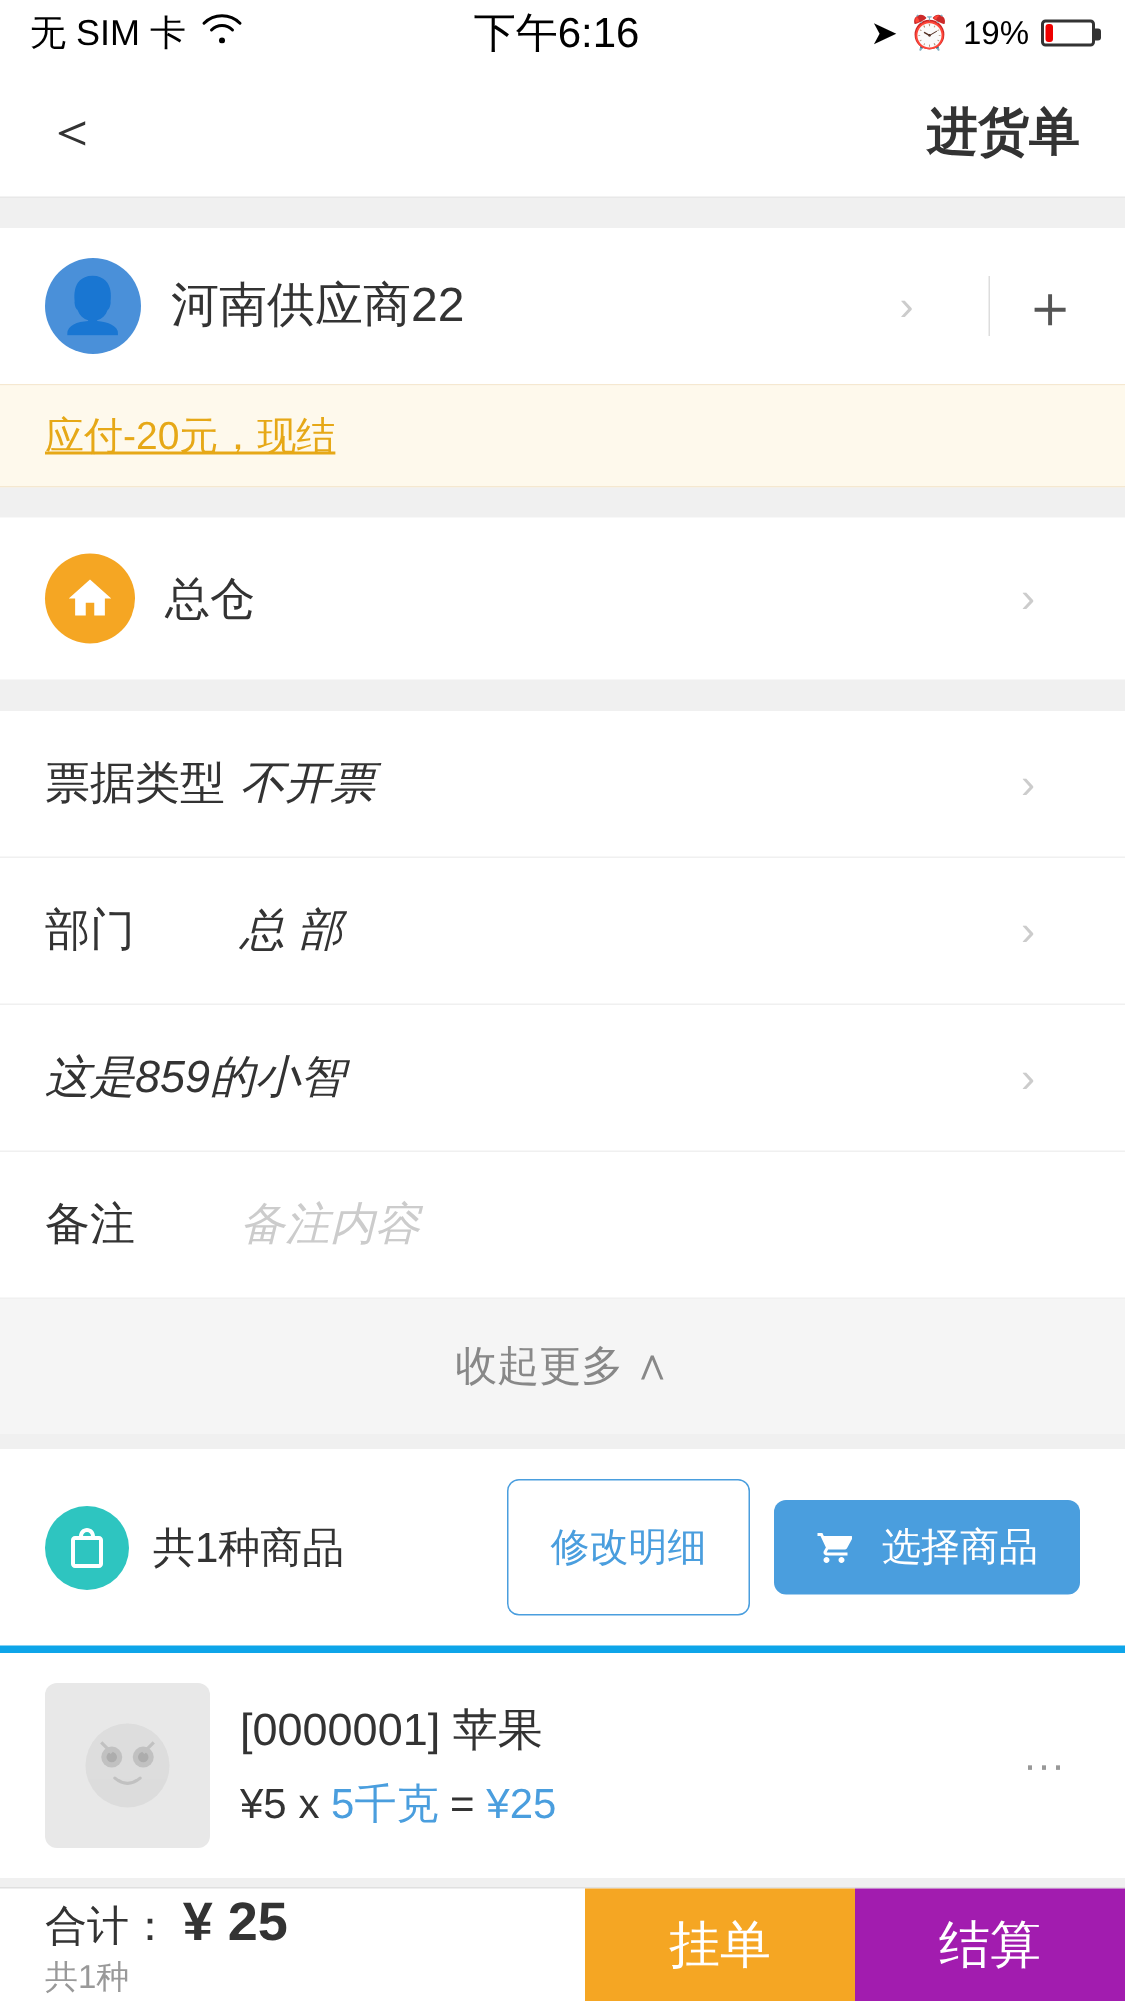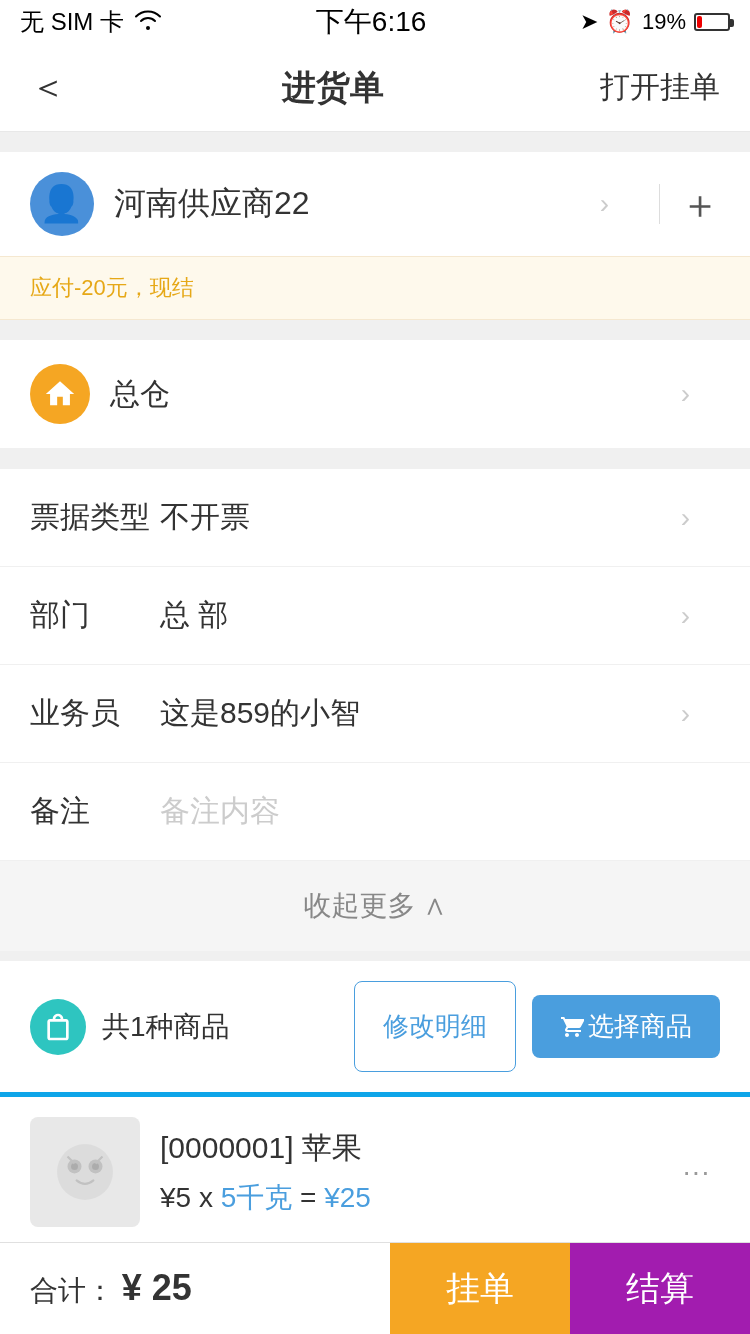--- a/index.html
+++ b/index.html
@@ -108,23 +108,24 @@
       width: 1px;
       height: 40px;
       background: #ddd;
       margin: 0 20px;
     }
 
     
     .notice-banner {
       background: #fef9ec;
       padding: 16px 30px;
-      font-size: 22px;
+      font-size: 26px;
       color: #e6a817;
       border-bottom: 1px solid #f5e8d0;
+      text-decoration: underline;
     }
 
     
     .row-item {
       display: flex;
       align-items: center;
       padding: 24px 30px;
       background: #fff;
       border-bottom: 1px solid #f0f0f0;
     }
@@ -161,20 +162,21 @@
     .form-label {
       width: 130px;
       font-size: 30px;
       color: #333;
       flex-shrink: 0;
     }
     .form-value {
       flex: 1;
       font-size: 30px;
       color: #333;
+      font-style: italic;
     }
     .form-value.placeholder {
       color: #ccc;
     }
 
     
     .collapse-row {
       display: flex;
       align-items: center;
       justify-content: center;
@@ -223,21 +225,21 @@
     .btn-primary {
       background: #4a9ede;
       color: #fff;
       border: none;
       border-radius: 8px;
       padding: 14px 28px;
       font-size: 26px;
       cursor: pointer;
       display: flex;
       align-items: center;
-      gap: 4px;
+      gap: 20px;
     }
 
     
     .product-item {
       background: #fff;
       display: flex;
       align-items: center;
       padding: 20px 30px;
       border-top: 5px solid #0ea5e9;
     }
@@ -277,21 +279,21 @@
       font-size: 28px;
       color: #999;
       padding: 0 10px;
     }
 
     
     .bottom-bar {
       position: fixed;
       bottom: 0;
       width: 750px;
-      height: 92px;
+      height: 76px;
       display: flex;
       align-items: center;
       background: #fff;
       border-top: 1px solid #e0e0e0;
     }
     .total-section {
       flex: 1;
       padding: 0 30px;
     }
     .total-amount {
@@ -353,21 +355,20 @@
     <span style="display:inline-block;width:36px;height:18px;border:2px solid #333;border-radius:3px;position:relative;">
       <span style="position:absolute;left:1px;top:1px;width:15%;height:calc(100% - 2px);background:#e00;border-radius:2px;"></span>
       <span style="position:absolute;right:-6px;top:4px;width:4px;height:8px;background:#333;border-radius:0 2px 2px 0;"></span>
     </span>
   </div>
 </div>
 
 <div class="nav-bar">
   <div class="nav-back">＜</div>
   <div class="nav-title">进货单</div>
-  <div class="nav-right">打开挂单</div>
 </div>
 
 <div class="content-area">
 
   <div class="divider-block"></div>
 
   <div class="section-card">
     <div class="supplier-row">
       <div class="supplier-avatar">
         <span class="avatar-icon">👤</span>
@@ -401,21 +402,20 @@
       <div class="form-label">票据类型</div>
       <div class="form-value">不开票</div>
       <span class="chevron-right">›</span>
     </div>
     <div class="form-row">
       <div class="form-label">部门</div>
       <div class="form-value">总 部</div>
       <span class="chevron-right">›</span>
     </div>
     <div class="form-row">
-      <div class="form-label">业务员</div>
       <div class="form-value">这是859的小智</div>
       <span class="chevron-right">›</span>
     </div>
     <div class="form-row">
       <div class="form-label">备注</div>
       <div class="form-value placeholder">备注内容</div>
     </div>
   </div>
 
   <div class="collapse-row">
@@ -468,16 +468,17 @@
   </div>
 
 </div>
 
 <div class="bottom-bar">
   <div class="total-section">
     <div>
       <span>合计：</span>
       <span class="total-amount">¥ 25</span>
     </div>
+    <div class="total-count">共1种</div>
   </div>
   <div class="btn-hang">挂单</div>
   <div class="btn-settle">结算</div>
 </div>
 
 </body></html>

